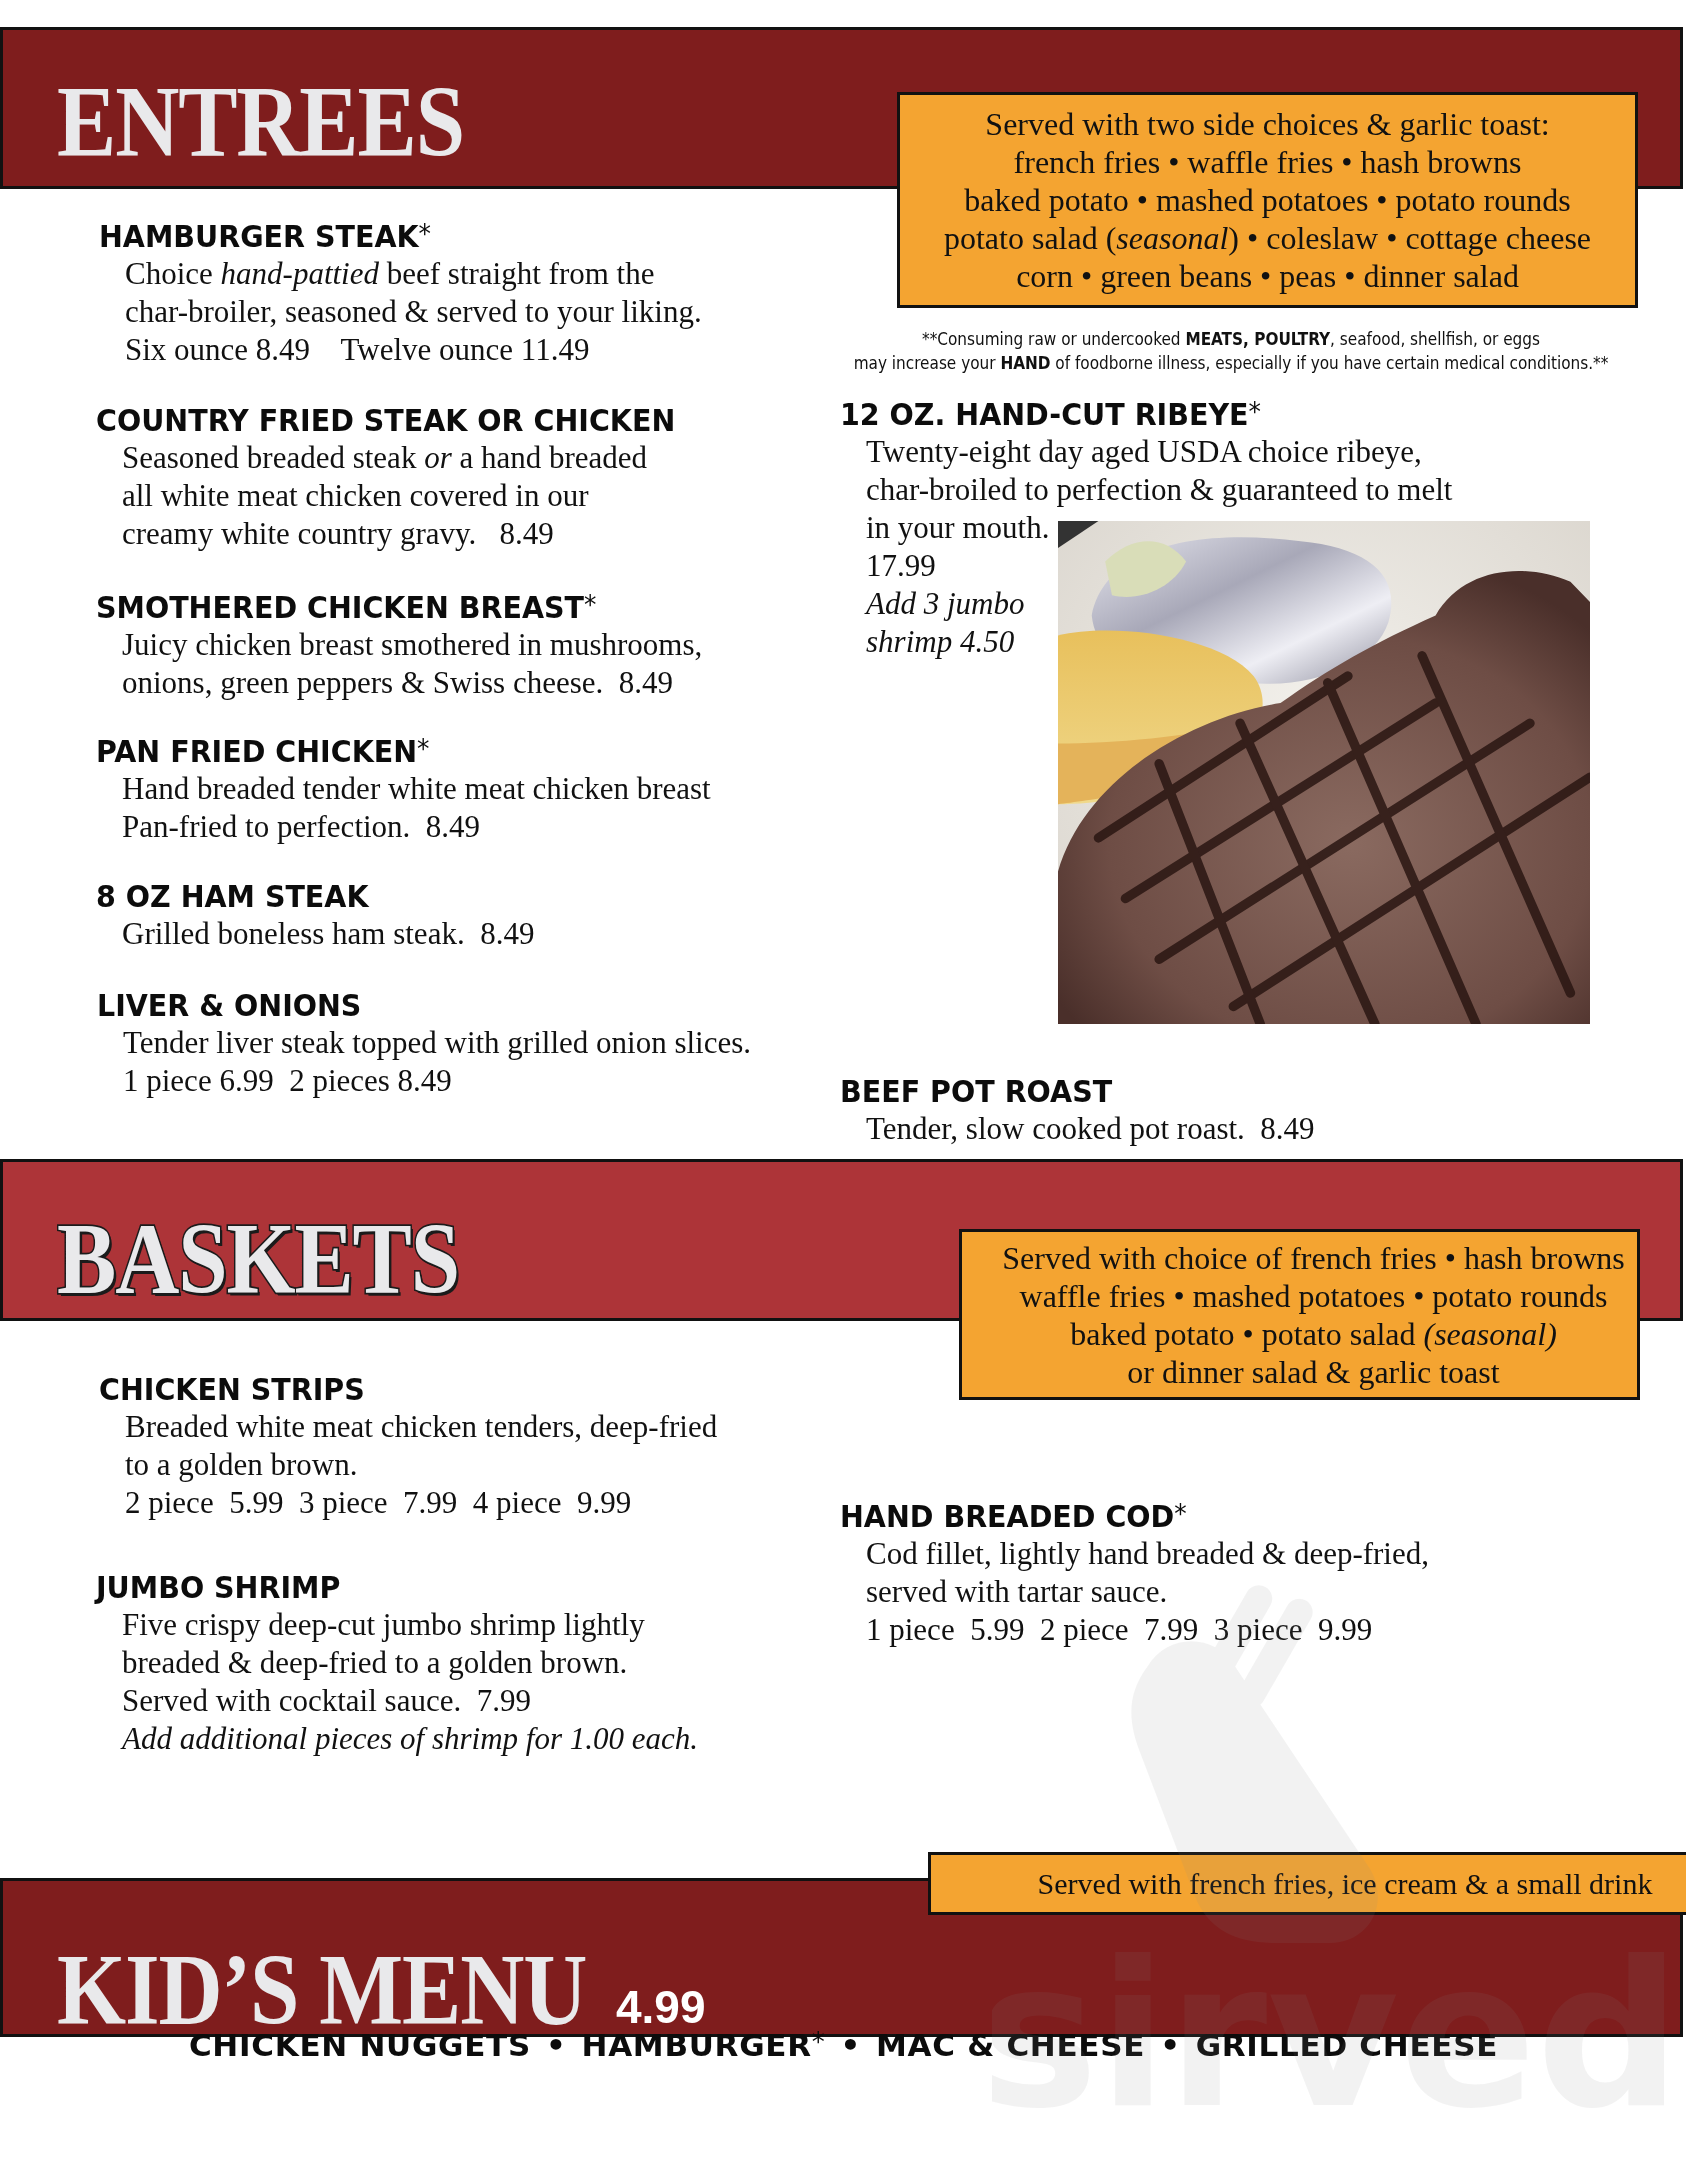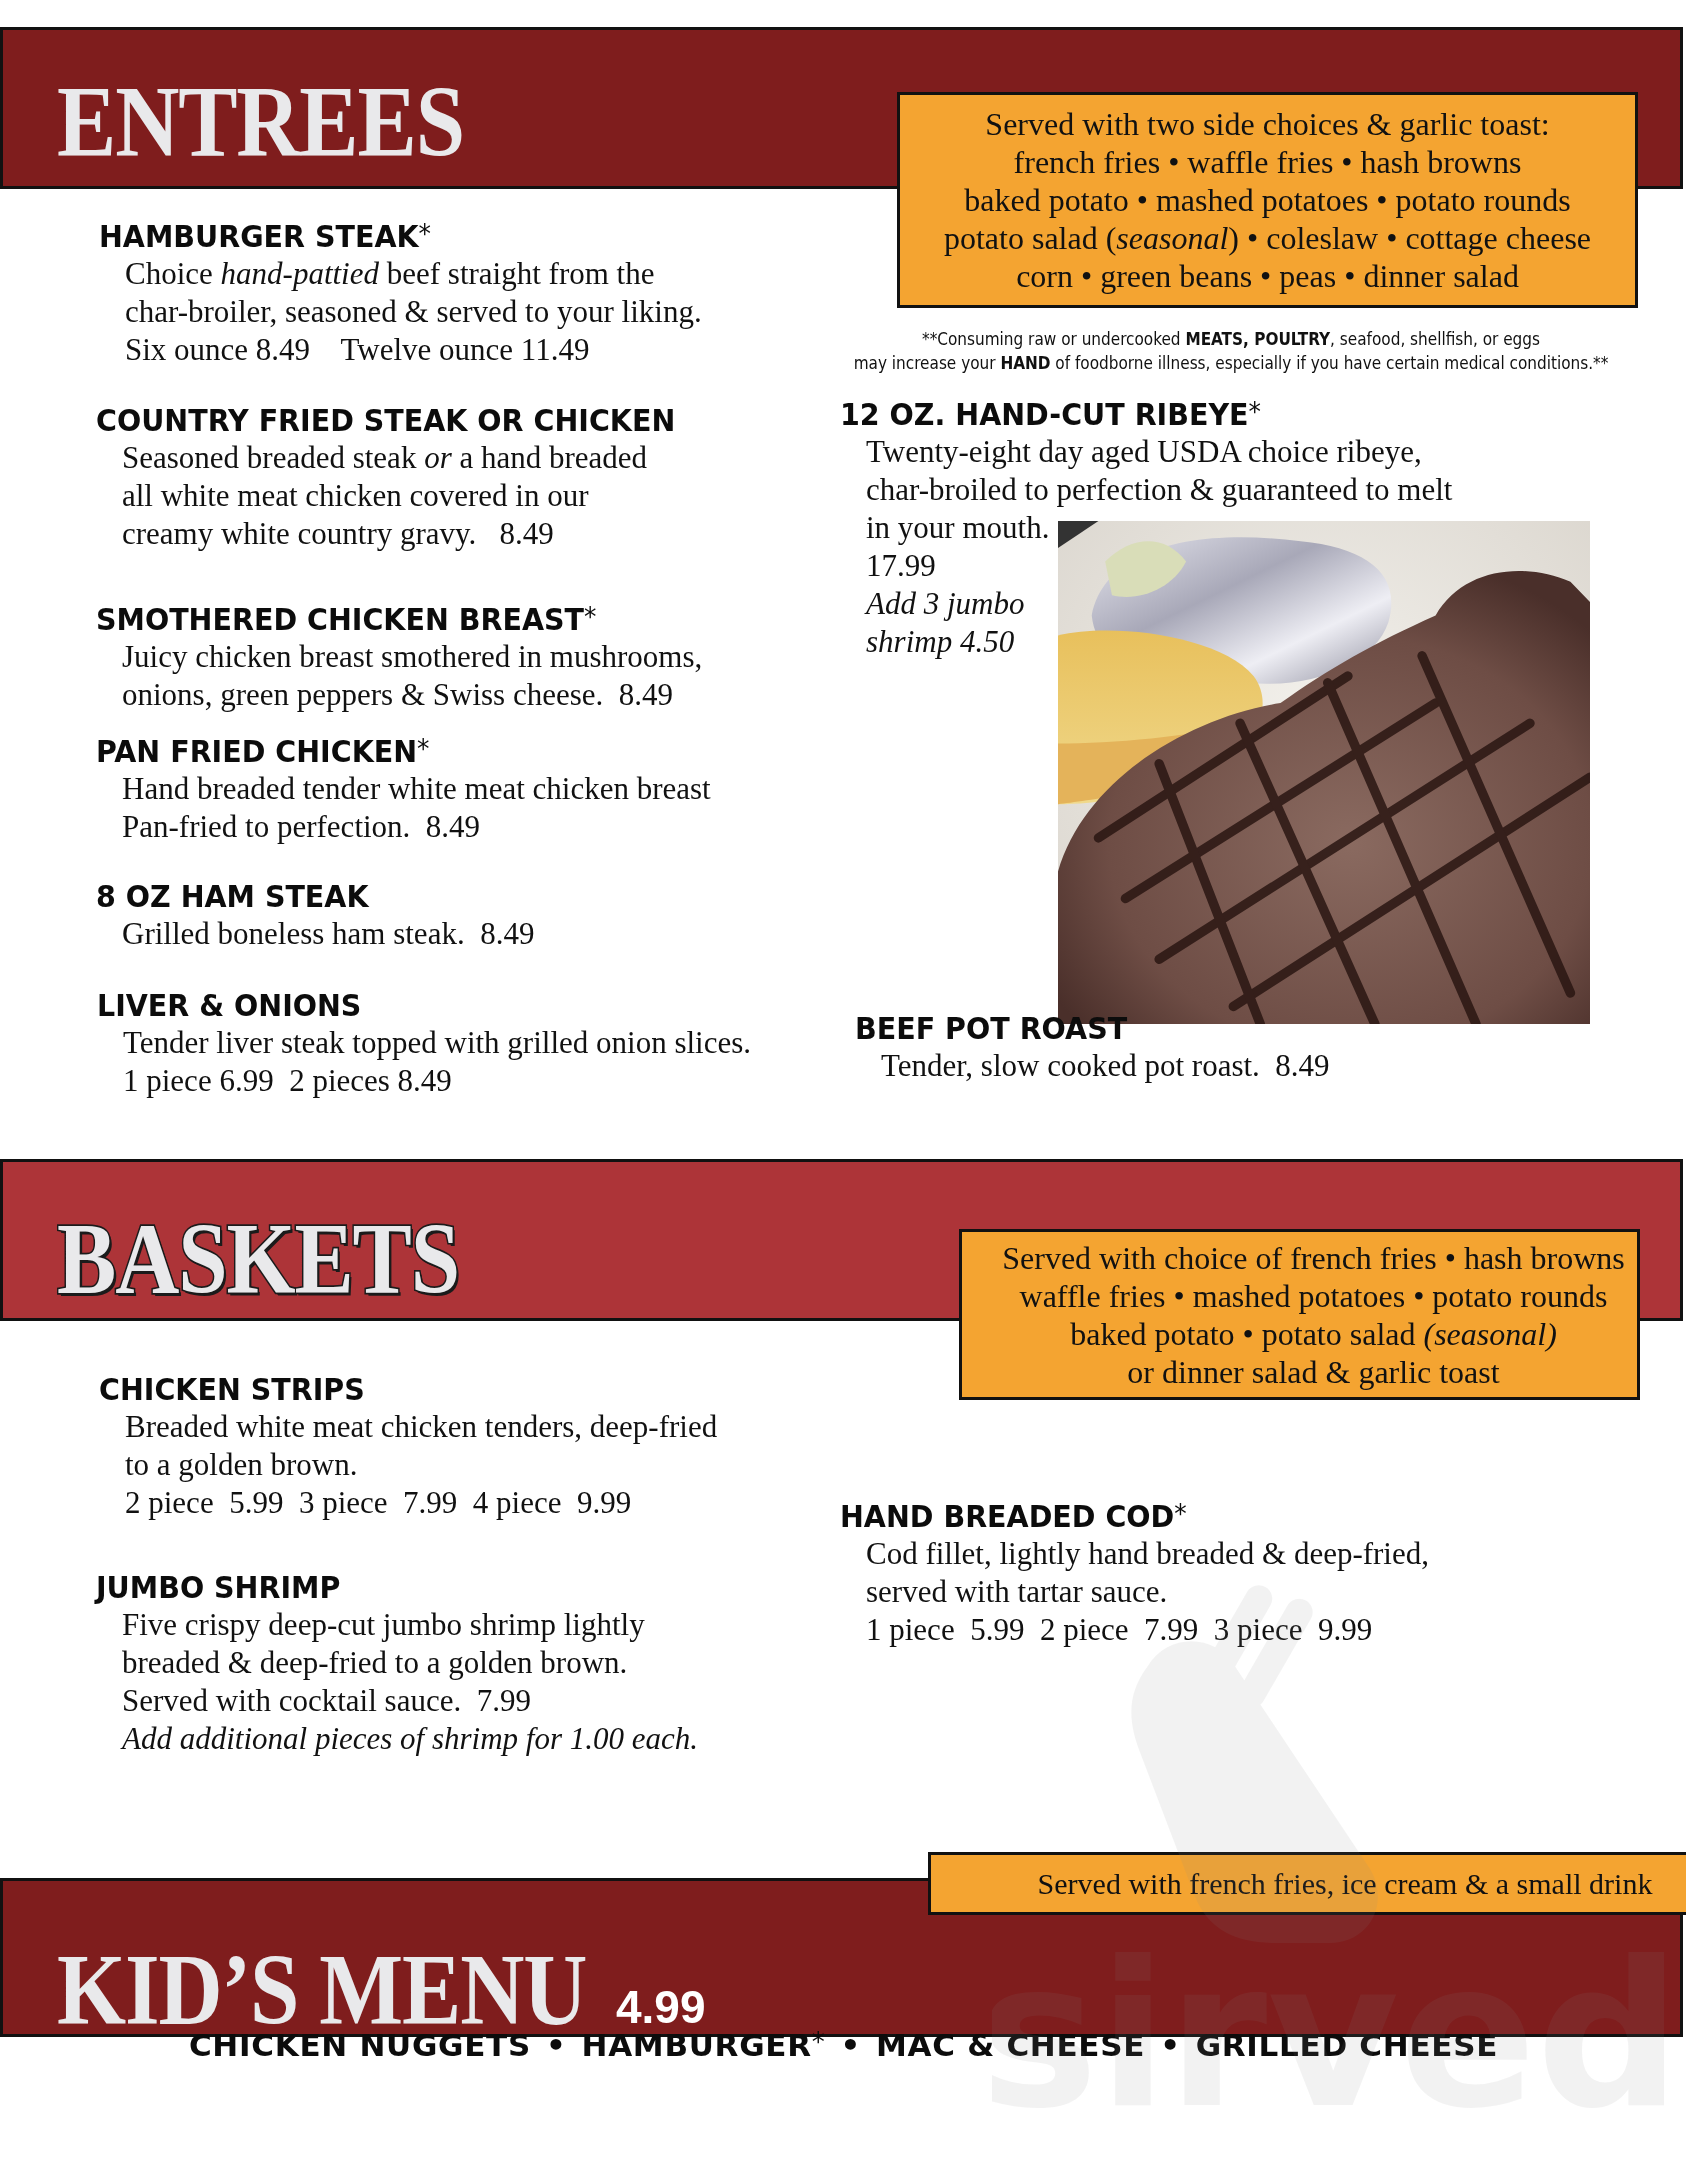--- a/index.html
+++ b/index.html
@@ -103,21 +103,21 @@
 
 <div class="item" style="left:96px; top:401px;">
   <div class="item-name">COUNTRY FRIED STEAK OR CHICKEN</div>
   <div class="item-desc">
     <div><span>Seasoned breaded steak </span><i>or</i><span> a hand breaded</span></div>
     <div>all white meat chicken covered in our</div>
     <div style="white-space:pre;">creamy white country gravy.   8.49</div>
   </div>
 </div>
 
-<div class="item" style="left:96px; top:586px;margin-top:12px;">
+<div class="item" style="left:96px; top:586px;">
   <div class="item-name"><span>SMOTHERED CHICKEN BREAST</span><span class="ast">*</span></div>
   <div class="item-desc">
     <div>Juicy chicken breast smothered in mushrooms,</div>
     <div style="white-space:pre;">onions, green peppers &amp; Swiss cheese.  8.49</div>
   </div>
 </div>
 
 <div class="item" style="left:96px; top:730px;">
   <div class="item-name"><span>PAN FRIED CHICKEN</span><span class="ast">*</span></div>
   <div class="item-desc">
@@ -189,21 +189,21 @@
       <line x1="150" y1="650" x2="700" y2="300"></line>
       <line x1="260" y1="720" x2="789" y2="380"></line>
       <line x1="150" y1="360" x2="300" y2="746"></line>
       <line x1="270" y1="300" x2="470" y2="746"></line>
       <line x1="400" y1="240" x2="620" y2="746"></line>
       <line x1="540" y1="200" x2="760" y2="700"></line>
     </g>
   </svg>
 </div>
 
-<div class="item" style="left:840px; top:1009px;margin-left:15px;">
+<div class="item" style="left:840px; top:1072px;">
   <div class="item-name">BEEF POT ROAST</div>
   <div class="item-desc">
     <div style="white-space:pre;">Tender, slow cooked pot roast.  8.49</div>
   </div>
 </div>
 
 <div class="band red" style="top:1159px; height:162px;">
   <div class="band-title outlined" style="top:47px;">BASKETS</div>
 </div>
 

